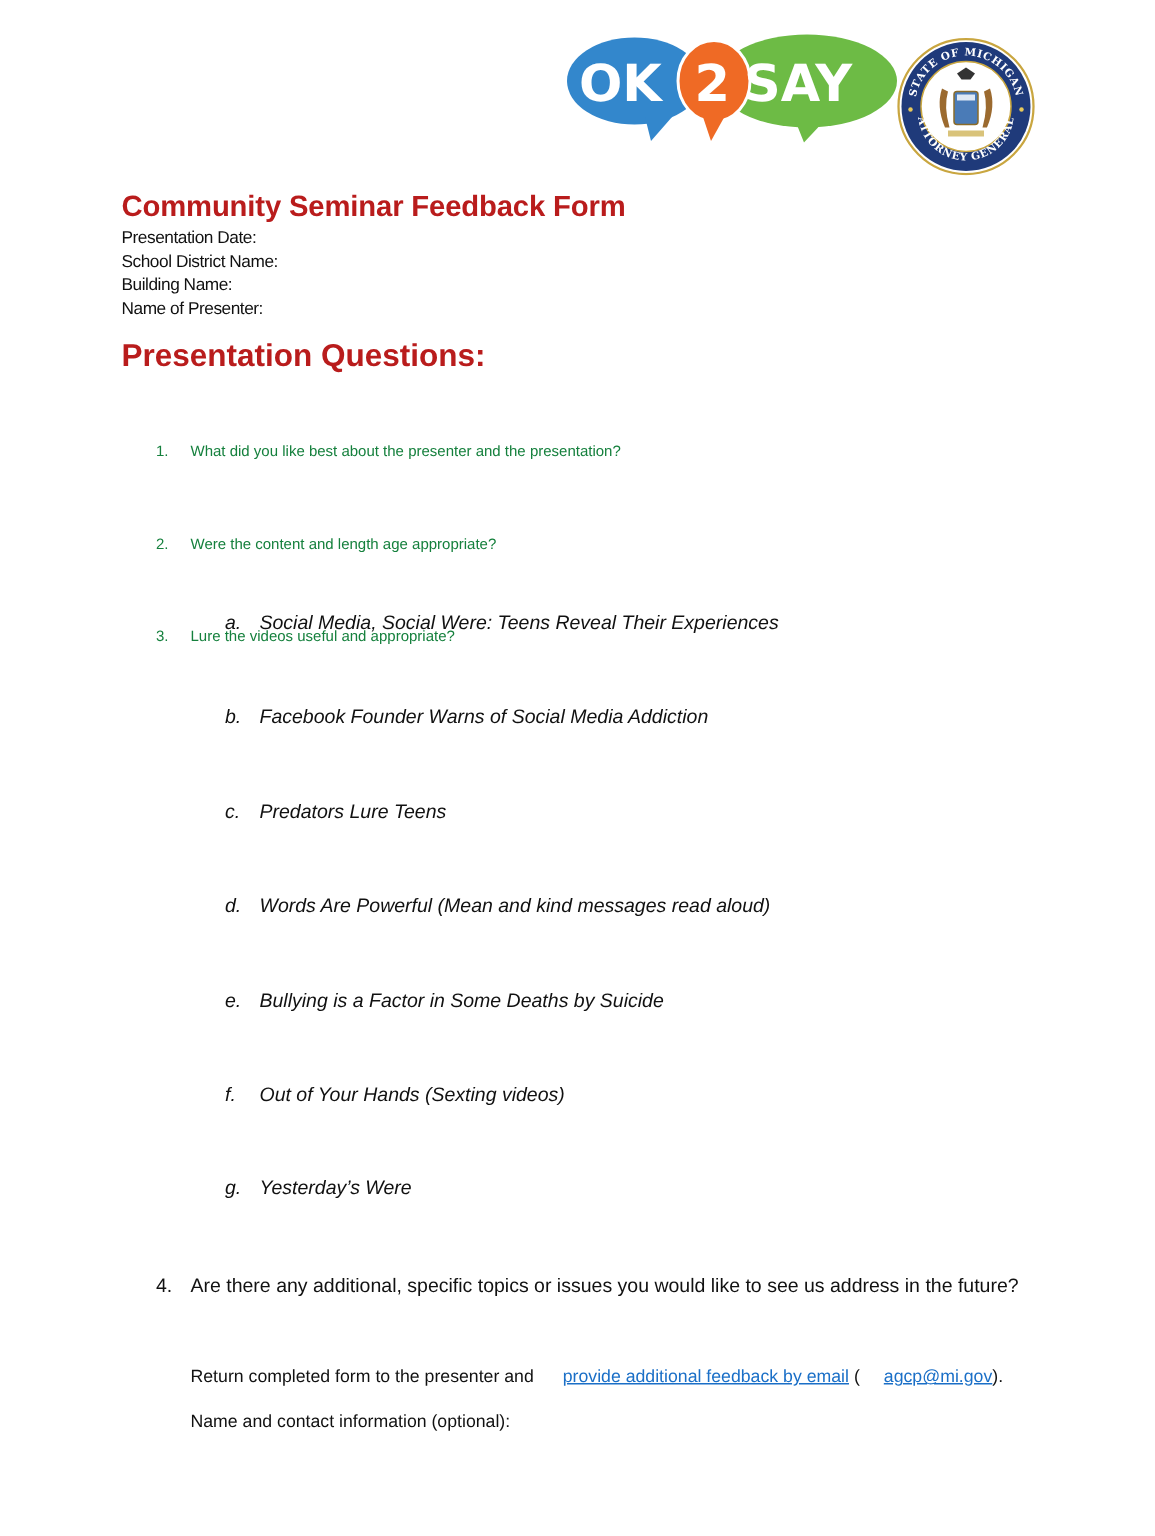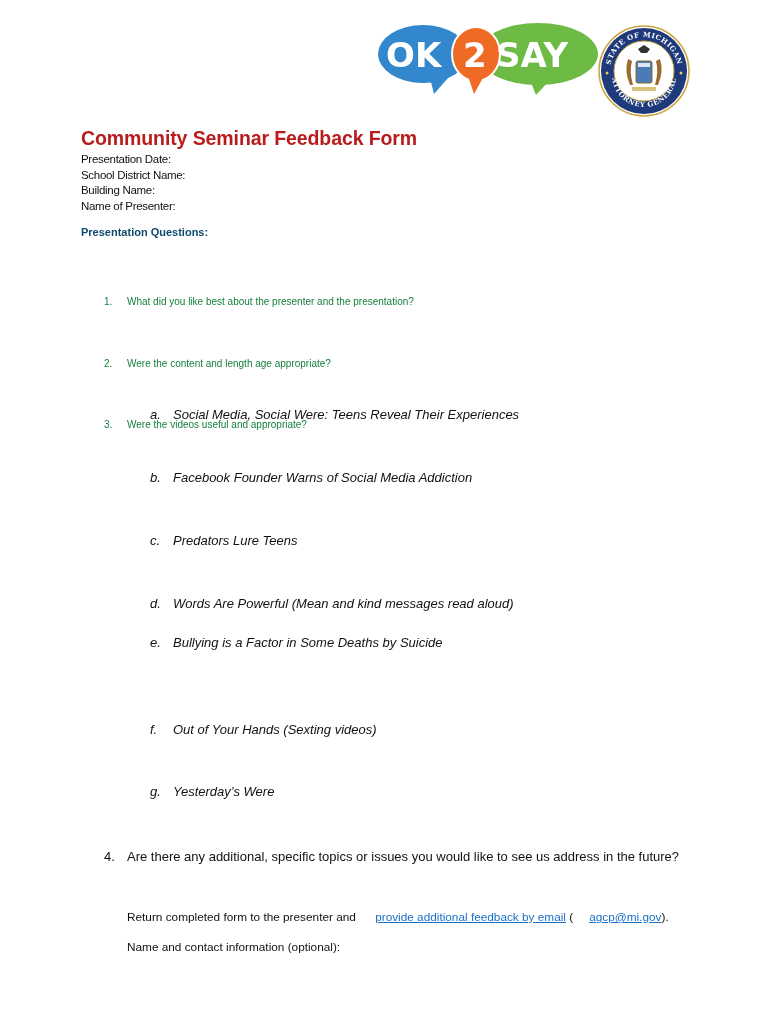--- a/index.html
+++ b/index.html
@@ -4,21 +4,21 @@
   <style>
     html, body { margin: 0; padding: 0; background: #ffffff; }
     body { width: 770px; height: 1024px; position: relative; overflow: hidden; font-family: "Liberation Sans", sans-serif; color: #111; }
     .logo-area { position: absolute; left: 378px; top: 22px; width: 312px; height: 98px; }
     .ok2say { position: absolute; left: 0; top: 0; width: 220px; height: 74px; }
     .tagline { position: absolute; left: -6px; top: 77px; width: 230px; font-size: 12.5px; letter-spacing: -0.4px; color: #222; white-space: nowrap; font-family: "Liberation Sans", sans-serif; }
     .seal { position: absolute; left: 220px; top: 3px; width: 92px; height: 92px; }
     .title { position: absolute; left: 81px; top: 127px; font-size: 19.5px; font-weight: bold; color: #b91c1c; letter-spacing: -0.1px; }
     .meta { position: absolute; left: 81px; top: 152px; font-size: 11.5px; line-height: 15.5px; color: #111; letter-spacing: -0.3px; }
     .meta div { white-space: nowrap; }
-    .section { position: absolute; left: 81px; top: 226px; font-size: 11px; font-weight: bold; color: #0c4a6e; }
+    .section { position: absolute; left: 81px; top: 226px; font-size: 21px; font-weight: bold; color: #b91c1c; }
     .q { position: absolute; left: 104px; font-size: 10px; color: #15803d; margin-top: 44px; }
     .q .num { display: inline-block; width: 23px; }
     .sub { position: absolute; left: 150px; font-size: 13px; font-style: italic; color: #111; }
     .sub .let { display: inline-block; width: 23px; }
     .q4 { position: absolute; left: 104px; top: 848px; width: 590px; font-size: 13px; line-height: 17px; }
     .q4 .num { position: absolute; left: 0; top: 0; }
     .q4 .text { position: absolute; left: 23px; top: 0; width: 560px; }
     .note { position: absolute; left: 127px; font-size: 11.8px; color: #111; white-space: nowrap; }
     .note a { color: #1a6fc7; text-decoration: underline; margin-left: 16px; }
   </style>
@@ -77,36 +77,36 @@
 
 <div class="q" style="top:252px">
   <span class="num">1.</span><span>What did you like best about the presenter and the presentation?</span>
 </div>
 
 <div class="q" style="top:314px">
   <span class="num">2.</span><span>Were the content and length age appropriate?</span>
 </div>
 
 <div class="q" style="top:375px">
-  <span class="num">3.</span><span>Were the videos useful and appropriate?</span>
+  <span class="num">3.</span><span>Lure the videos useful and appropriate?</span>
 </div>
 
 <div class="sub" style="top:407px">
   <span class="let">a.</span><span>Social Media, Social Were: Teens Reveal Their Experiences</span>
 </div>
 <div class="sub" style="top:470px">
   <span class="let">b.</span><span>Facebook Founder Warns of Social Media Addiction</span>
 </div>
 <div class="sub" style="top:533px">
   <span class="let">c.</span><span>Predators Lure Teens</span>
 </div>
 <div class="sub" style="top:596px">
   <span class="let">d.</span><span>Words Are Powerful (Mean and kind messages read aloud)</span>
 </div>
-<div class="sub" style="top:635px">
+<div class="sub" style="top:659px">
   <span class="let">e.</span><span>Bullying is a Factor in Some Deaths by Suicide</span>
 </div>
 <div class="sub" style="top:722px">
   <span class="let">f.</span><span>Out of Your Hands (Sexting videos)</span>
 </div>
 <div class="sub" style="top:784px">
   <span class="let">g.</span><span>Yesterday’s Were</span>
 </div>
 
 <div class="q4">

